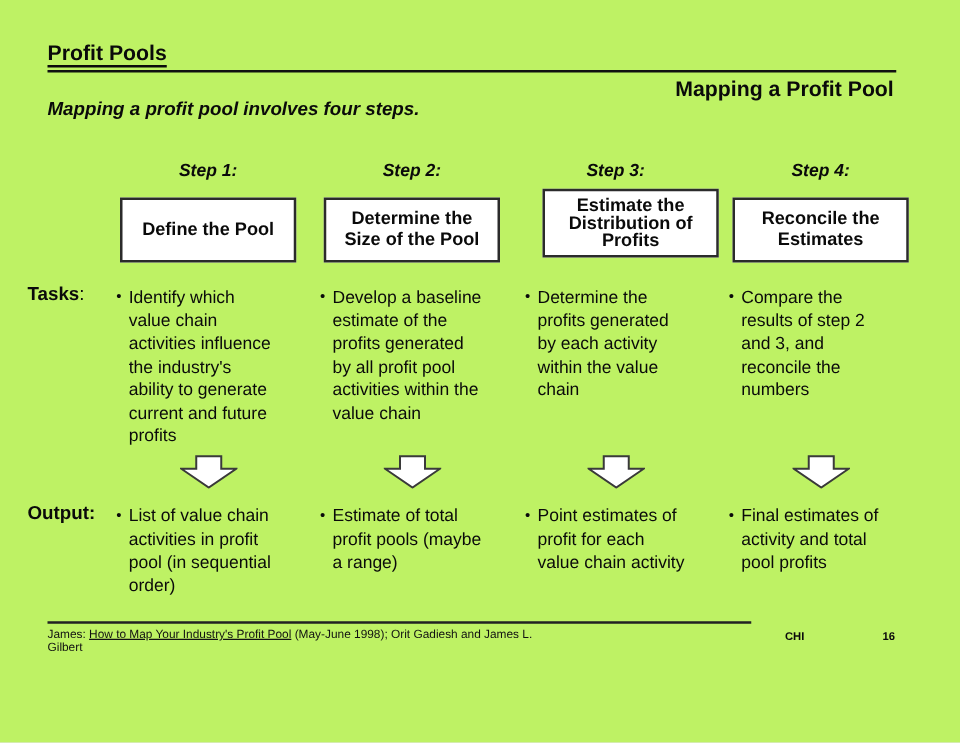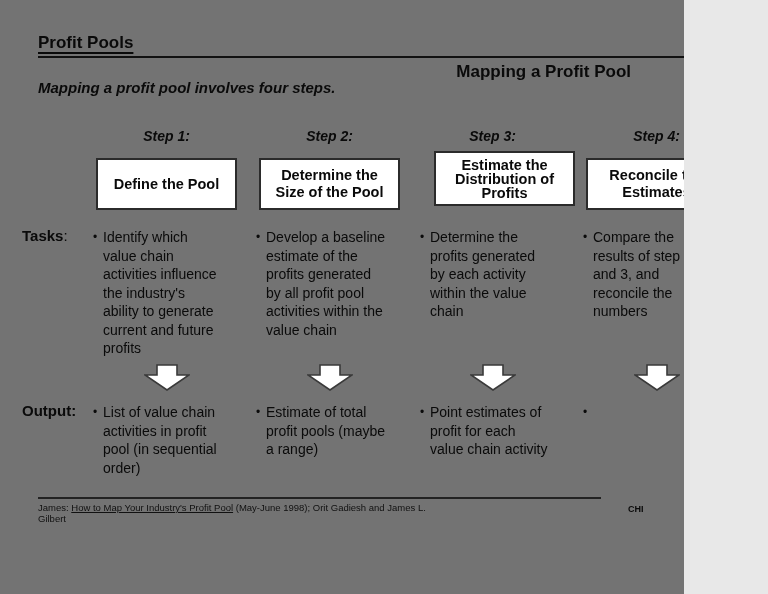--- a/index.html
+++ b/index.html
@@ -1,18 +1,18 @@
 <!DOCTYPE html>
 <html><head>
 <meta charset="utf-8">
 <style>
   * { margin:0; padding:0; box-sizing:border-box; }
   html,body { background:#e8e8e8; }
   .slide {
-    position:relative; width:684px; height:594px; background:#737373;
+    position:relative; width:768px; height:594px; background:#bef264;
     font-family:"Liberation Sans", sans-serif; color:#0a0a0a; overflow:hidden;
   }
   .abs { position:absolute; }
 
   .title {
     left:38px; top:33px; font-size:17px; font-weight:bold;
     text-decoration:underline; text-decoration-thickness:2px; text-underline-offset:4px;
   }
   .title-rule { left:38px; top:56px; width:679px; height:2px; background:#111; }
   .subtitle { left:38px; top:79px; font-size:15px; font-weight:bold; font-style:italic; }
@@ -141,20 +141,23 @@
 a range)</span>
     </div>
   <div class="abs bullet" style="left:420px; top:403px; width:158px;">
       <span class="dot">•</span>
       <span class="btxt">Point estimates of
 profit for each
 value chain activity</span>
     </div>
   <div class="abs bullet" style="left:583px; top:403px; width:155px;">
       <span class="dot">•</span>
+      <span class="btxt">Final estimates of
+activity and total
+pool profits</span>
     </div>
 
   <div class="abs footer-rule"></div>
   <div class="abs footer-src"><span>James: </span><span class="u">How to Map Your Industry's Profit Pool</span><span> (May-June 1998); Orit Gadiesh and James L.</span><br><span>Gilbert</span></div>
   <div class="abs footer-office">CHI</div>
   <div class="abs footer-page">16</div>
 
 </div>
 
 </body></html>

